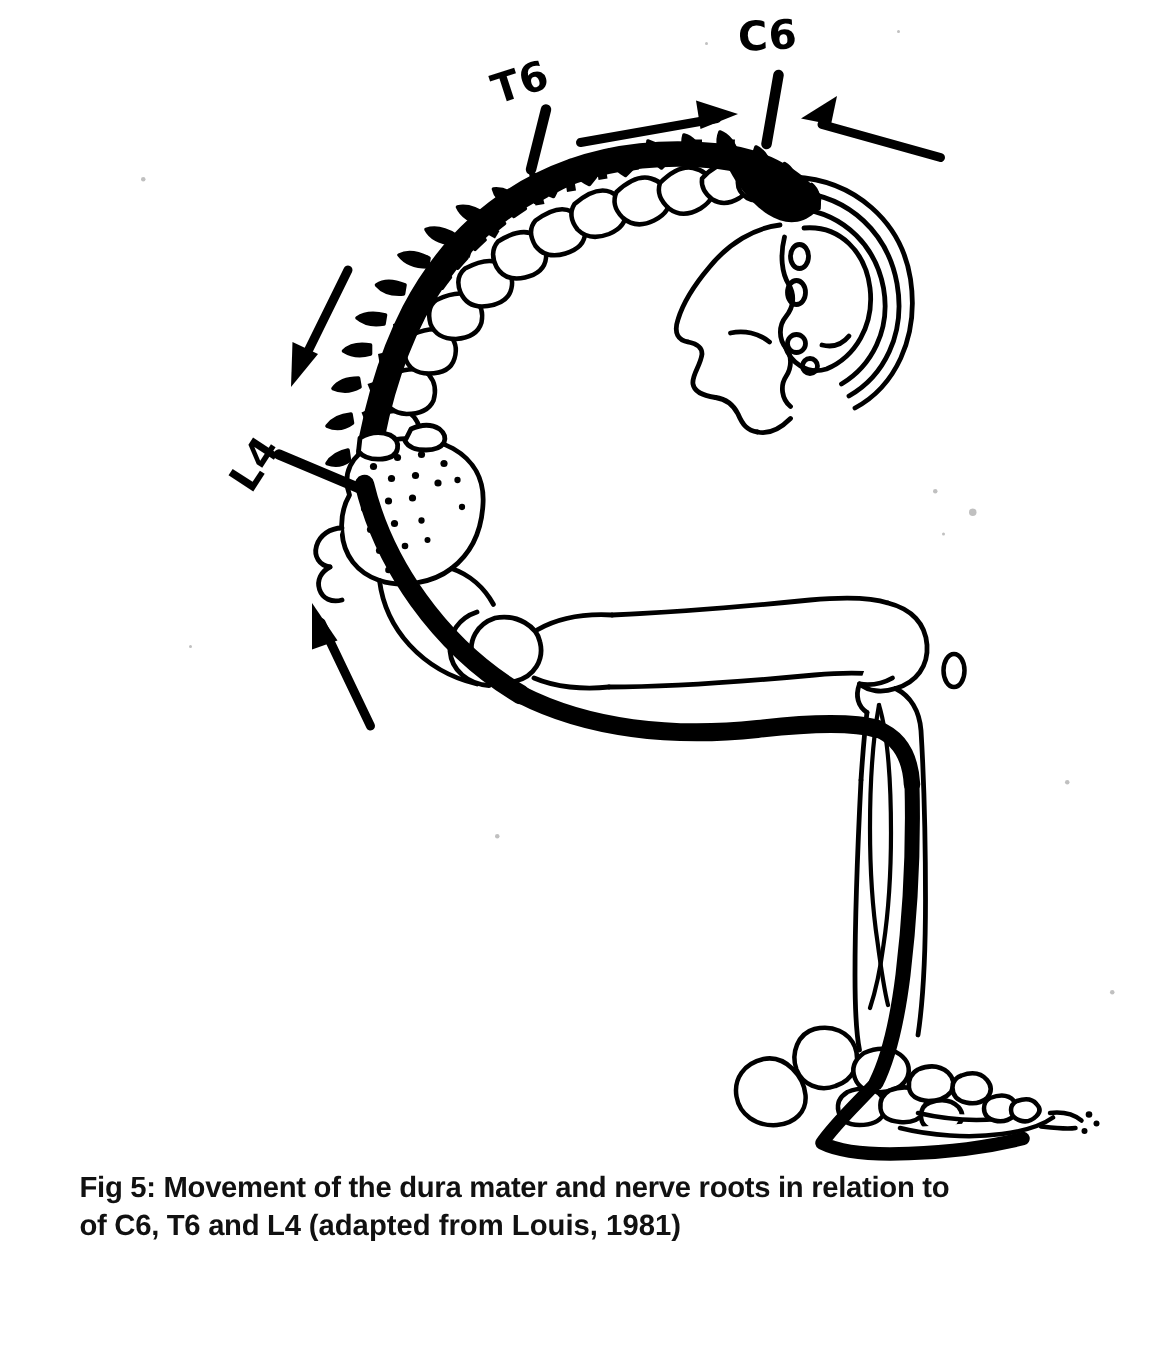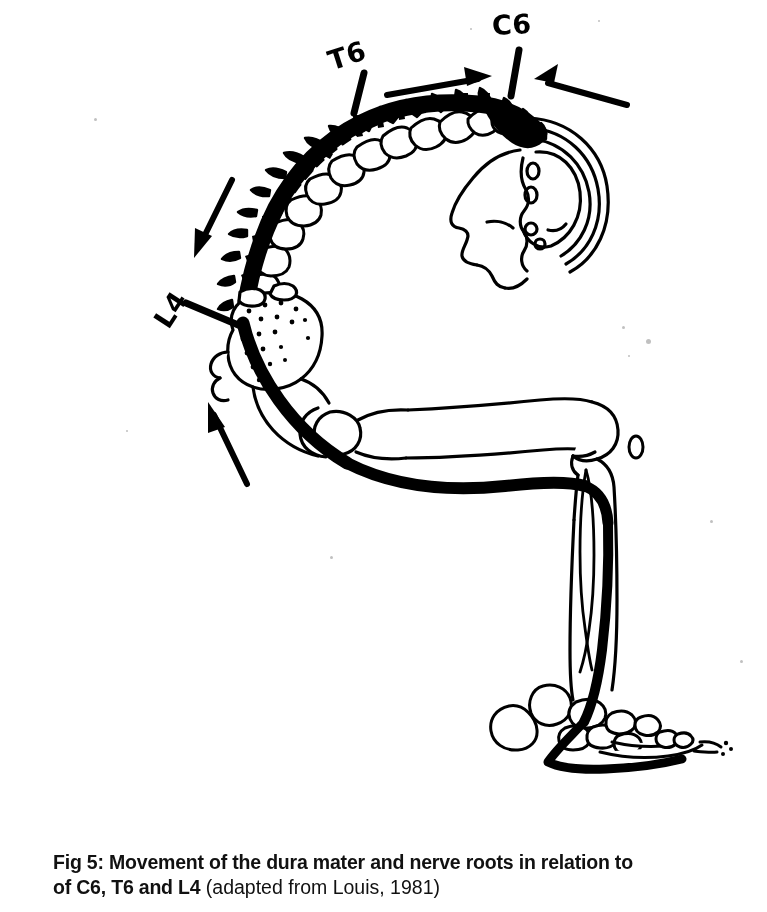--- a/index.html
+++ b/index.html
@@ -39,34 +39,34 @@
     top: 0;
     width: 767px;
     height: 800px;
     display: block;
   }
 
   
   #caption {
     position: absolute;
     left: 53px;
-    top: 850px;
+    top: 780px;
     width: 700px;
   }
   .caption-line {
     font-family: "Liberation Sans", sans-serif;
     font-size: 19.5px;
     line-height: 24.5px;
     font-weight: 700;
     letter-spacing: -0.2px;
     color: #111111;
     white-space: nowrap;
   }
   .caption-src {
-    font-weight: 400;
+    font-weight: 700;
     letter-spacing: 0px;
   }
 
   
   .level-label {
     position: absolute;
     font-family: "DejaVu Sans", sans-serif;
     font-weight: 700;
     font-size: 27px;
     letter-spacing: 0.5px;

